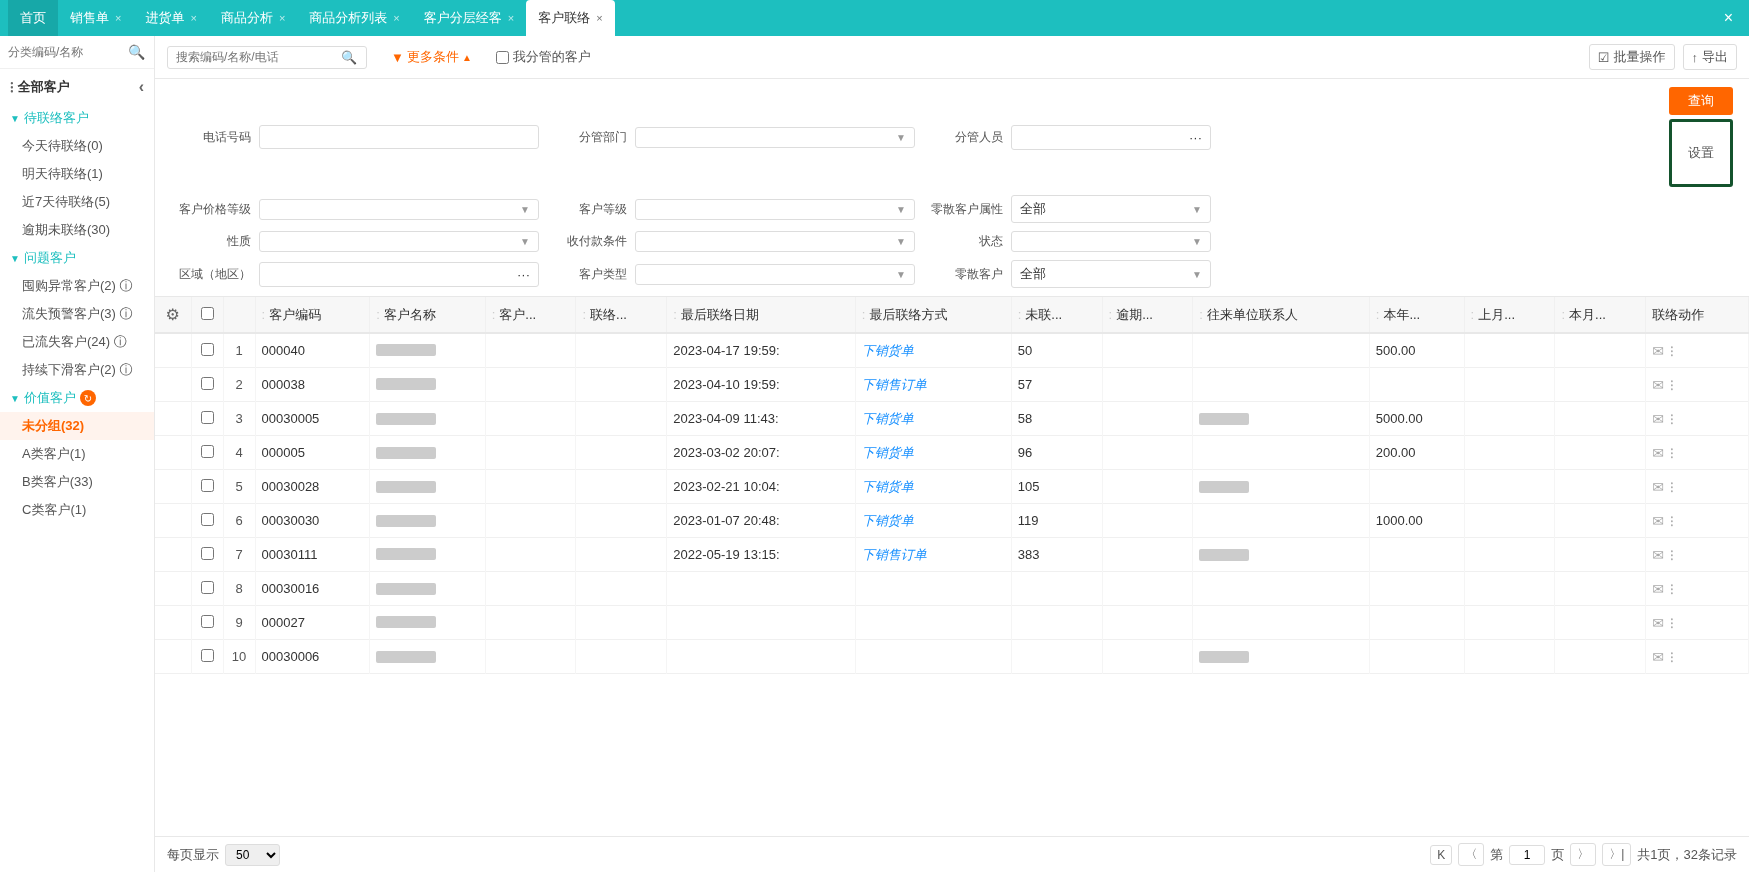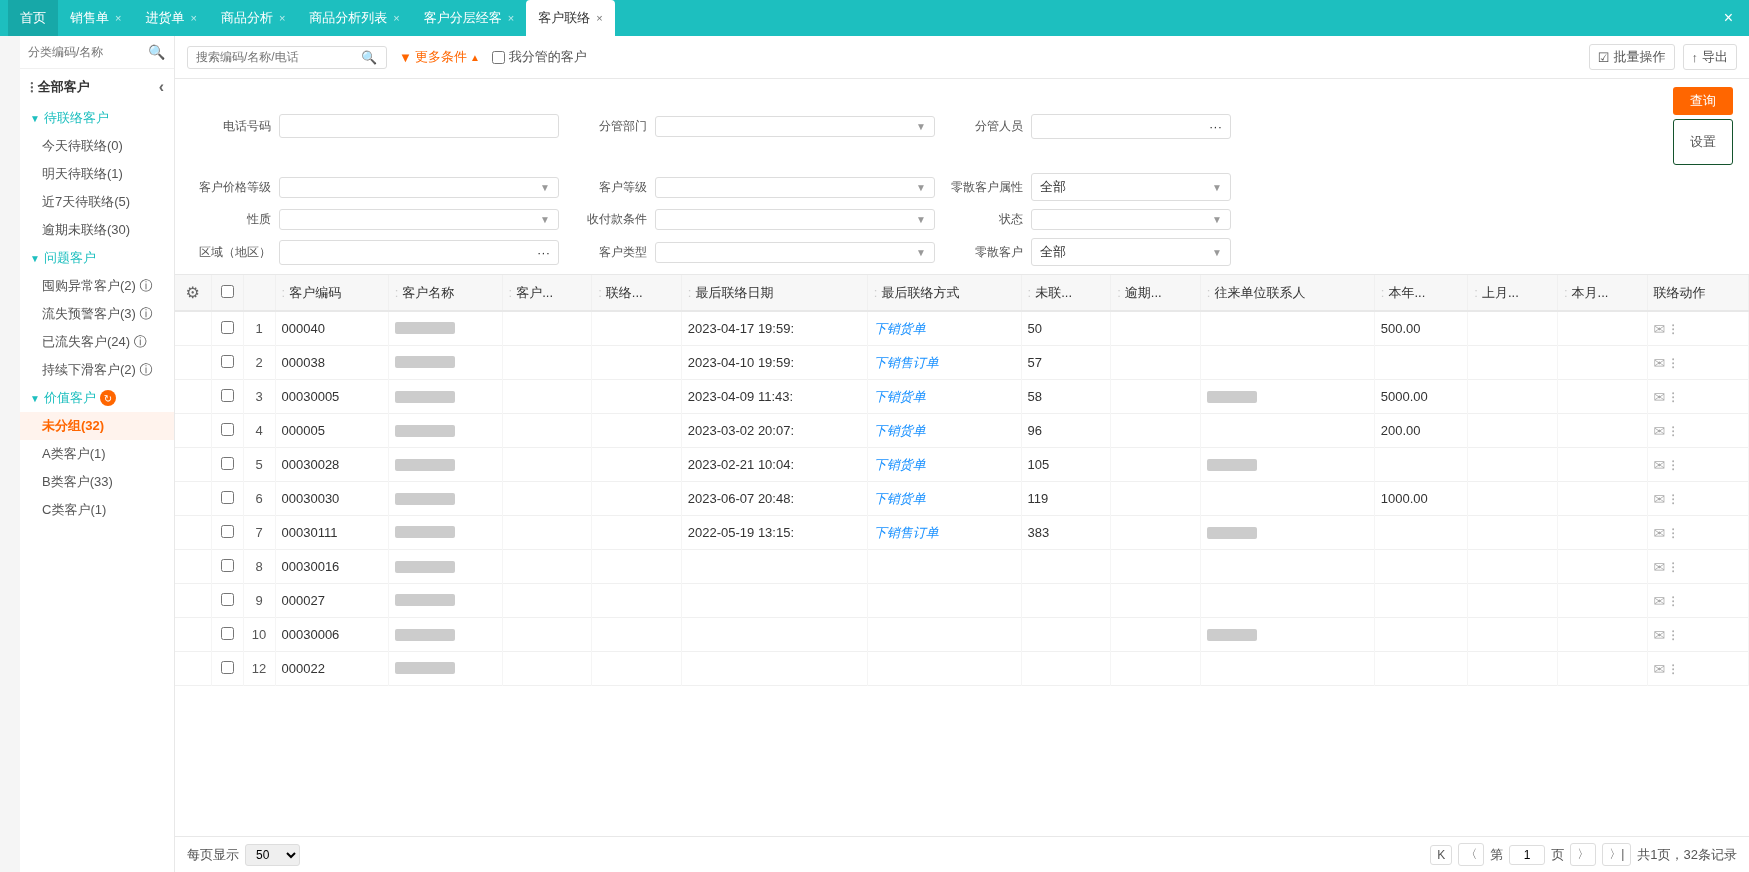--- a/index.html
+++ b/index.html
@@ -43,21 +43,20 @@
 
     
     .sidebar {
       width: 155px;
       background: white;
       border-right: 1px solid #e8e8e8;
       display: flex;
       flex-direction: column;
       overflow-y: auto;
       flex-shrink: 0;
-      margin-left: 20px;
     }
     .sidebar-search {
       padding: 8px;
       display: flex;
       align-items: center;
       border-bottom: 1px solid #f0f0f0;
     }
     .sidebar-search input {
       border: none;
       outline: none;
@@ -107,21 +106,21 @@
       overflow: hidden;
     }
 
     
     .filter-bar {
       background: white;
       padding: 8px 12px;
       border-bottom: 1px solid #e8e8e8;
       display: flex;
       align-items: center;
-      gap: 12px;
+      gap: 24px;
     }
     .filter-search-box {
       display: flex;
       align-items: center;
       border: 1px solid #ddd;
       border-radius: 3px;
       padding: 3px 8px;
       width: 200px;
     }
     .filter-search-box input {
@@ -232,23 +231,23 @@
       color: white;
       border: none;
       border-radius: 3px;
       padding: 5px 16px;
       font-size: 13px;
       cursor: pointer;
     }
     .btn-reset {
       background: white;
       color: #555;
-      border: 1px solid #14532d;
-      border-radius: 3px;
-      padding: 13px 16px;
+      border: 3px solid #14532d;
+      border-radius: 3px;
+      padding: 22px 16px;
       font-size: 13px;
       cursor: pointer;
     }
 
     
     .table-container {
       flex: 1;
       overflow: auto;
       background: white;
     }
@@ -675,21 +674,21 @@
     </td>
   </tr>
             <tr>
     <td class="checkbox-col"></td>
     <td class="checkbox-col"><input type="checkbox" style=""></td>
     <td class="num-col">6</td>
     <td>00030030</td>
     <td><span style="display:inline-block;background:#ccc;border-radius:2px;height:12px;min-width:50px;color:transparent;font-size:11px;min-width:60px;">&nbsp;</span></td>
     <td></td>
     <td></td>
-    <td>2023-06-07 20:48:</td>
+    <td>2023-01-07 20:48:</td>
     <td><a class="link-text" href="#">下销货单</a></td>
     <td>119</td>
     <td></td>
     <td></td>
     <td>1000.00</td>
     <td></td>
     <td></td>
     <td>
       <div class="action-icons">
         <span class="action-icon">✉</span>
@@ -772,43 +771,20 @@
     <td class="num-col">10</td>
     <td>00030006</td>
     <td><span style="display:inline-block;background:#ccc;border-radius:2px;height:12px;min-width:50px;color:transparent;font-size:11px;min-width:60px;">&nbsp;</span></td>
     <td></td>
     <td></td>
     <td></td>
     <td></td>
     <td></td>
     <td></td>
     <td><span style="display:inline-block;background:#ccc;border-radius:2px;height:12px;min-width:50px;color:transparent;font-size:11px;">&nbsp;</span></td>
-    <td></td>
-    <td></td>
-    <td></td>
-    <td>
-      <div class="action-icons">
-        <span class="action-icon">✉</span>
-        <span class="action-icon">⁝</span>
-      </div>
-    </td>
-  </tr>
-            <tr>
-    <td class="checkbox-col"></td>
-    <td class="checkbox-col"><input type="checkbox" style=""></td>
-    <td class="num-col">12</td>
-    <td>000022</td>
-    <td><span style="display:inline-block;background:#ccc;border-radius:2px;height:12px;min-width:50px;color:transparent;font-size:11px;min-width:60px;">泳</span></td>
-    <td></td>
-    <td></td>
-    <td></td>
-    <td></td>
-    <td></td>
-    <td></td>
-    <td></td>
     <td></td>
     <td></td>
     <td></td>
     <td>
       <div class="action-icons">
         <span class="action-icon">✉</span>
         <span class="action-icon">⁝</span>
       </div>
     </td>
   </tr>

